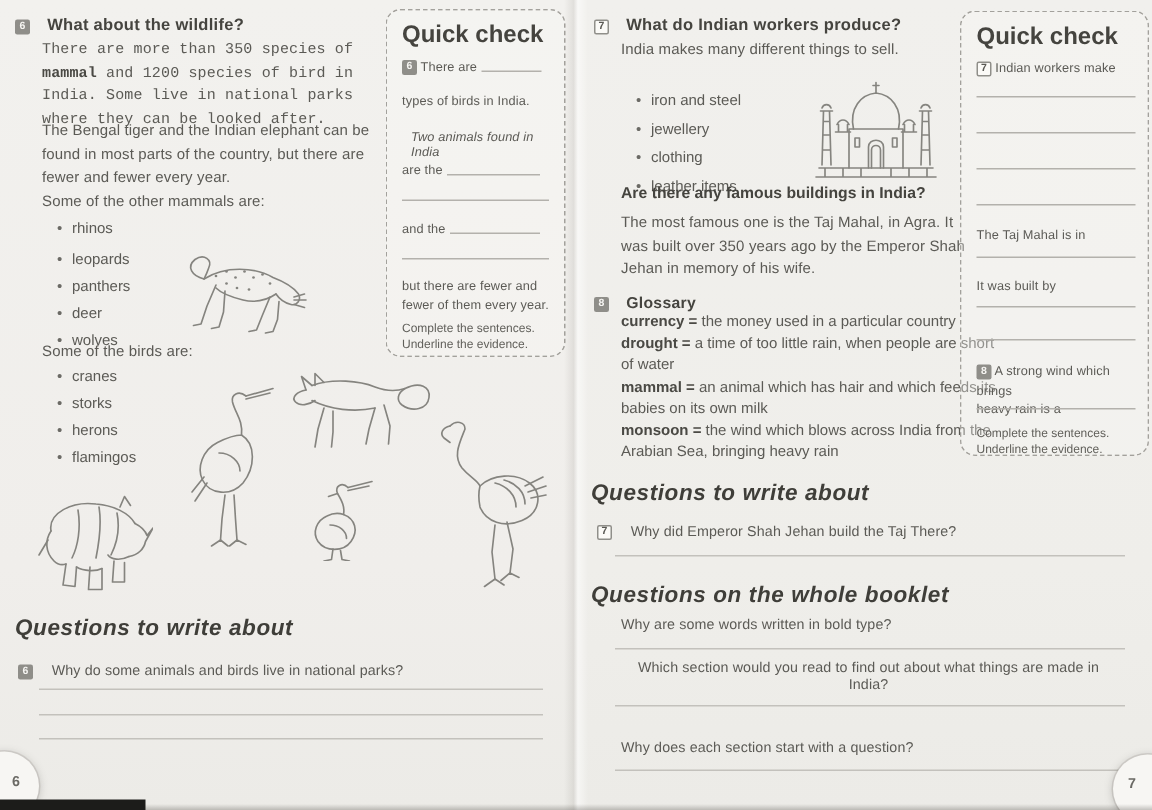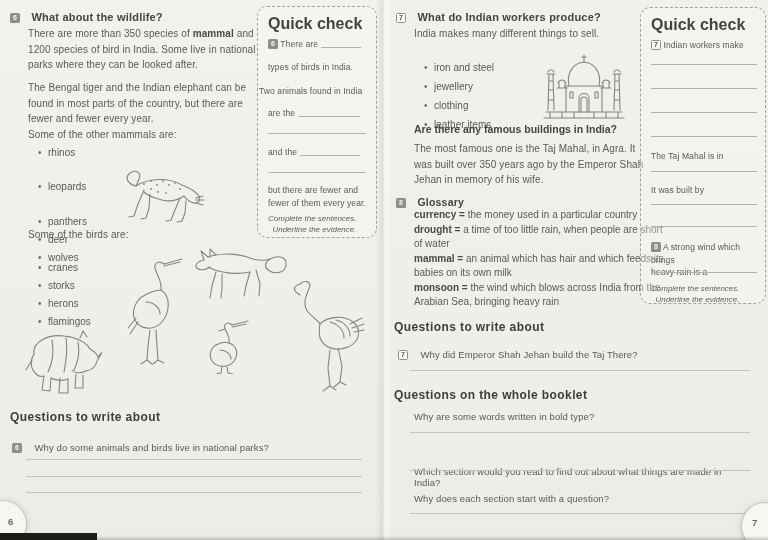--- a/index.html
+++ b/index.html
@@ -32,22 +32,22 @@
   }
   .badge.outline { background:#fbfaf7; border:1px solid #908f8a; color:#5a5954; line-height:8px; }
   .qc-box {
     position:absolute; border:1.5px dashed #a3a19c; border-radius:10px;
     background:rgba(250,249,246,0.35);
   }
   .qc-title { font-size:16px; font-weight:bold; color:#45443f; }
   .qc-text { font-size:8.5px; color:#5b5a55; letter-spacing:0.1px; }
   .qc-blank { display:inline-block; border-bottom:1px solid #b3b1ac; height:9px; vertical-align:-1px; }
   .qc-line { position:absolute; border-bottom:1px solid #b3b1ac; }
-  .qc-footer { font-size:8px; font-style:italic; color:#605f5a; line-height:10.5px;text-align:right; }
-  .qtitle { font-size:12px; font-weight:bold; color:#3f3e39; letter-spacing:0.4px; }
+  .qc-footer { font-size:8px; color:#605f5a; line-height:10.5px; }
+  .qtitle { font-size:15px; font-weight:bold; font-style:italic; color:#3f3e39; letter-spacing:0.4px; }
   .qtext { font-size:9.5px; color:#5b5a55; letter-spacing:0.1px; }
   .answer-line { position:absolute; border-bottom:1px solid #c3c1bc; }
   .subhead { font-size:10.5px; font-weight:bold; color:#45443f; }
   .gloss { font-size:10px; line-height:14.5px; color:#5b5a55; }
   .page-tab {
     position:absolute; width:46px; height:46px; border-radius:50%;
     background:#f7f6f3;
     box-shadow:0 0 0 1px rgba(150,145,138,0.25), 0 1px 6px rgba(90,88,82,0.35);
     z-index:6;
   }
@@ -61,39 +61,39 @@
 </head>
 <body>
 
 <div class="page" id="page-left">
 
   <div class="abs" style="left:10px; top:7px;">
     <span class="badge">6</span>
     <span class="sec-title" style="margin-left:7px;">What about the wildlife?</span>
   </div>
 
-  <div class="abs body-text" style="left:28px; top:26px; width:232px;">
+  <div class="abs body-text" style="left:28px; top:26px; width:232px;font-family:Liberation Mono, monospace;">
     <span>There are more than 350 species of </span><b>mammal</b><span> and 1200 species of bird in India. Some live in national parks where they can be looked after.</span>
   </div>
 
   <div class="abs body-text" style="left:28px; top:127px;">Some of the other mammals are:</div>
 
   <div class="abs body-text" style="left:28px; top:80px; width:236px;">The Bengal tiger and the Indian elephant can be found in most parts of the country, but there are fewer and fewer every year.</div>
 
   <div class="abs" style="left:38px; top:146px;">
-    <div class="bullet" style="margin-bottom:20px;">rhinos</div>
-    <div class="bullet" style="margin-bottom:21px;">leopards</div>
+    <div class="bullet" style="margin-bottom:7px;">rhinos</div>
+    <div class="bullet" style="margin-bottom:4px;">leopards</div>
     <div class="bullet" style="margin-bottom:4px;">panthers</div>
     <div class="bullet" style="margin-bottom:4px;">deer</div>
     <div class="bullet">wolves</div>
   </div>
 
   <div class="abs body-text" style="left:28px; top:227px;">Some of the birds are:</div>
 
-  <div class="abs" style="left:38px; top:261px;">
+  <div class="abs" style="left:38px; top:245px;">
     <div class="bullet" style="margin-bottom:4px;">cranes</div>
     <div class="bullet" style="margin-bottom:4px;">storks</div>
     <div class="bullet" style="margin-bottom:4px;">herons</div>
     <div class="bullet">flamingos</div>
   </div>
 
   <svg class="lineart abs" style="left:122px; top:166px;" width="84" height="60" viewBox="0 0 84 60">
     <path d="M14,20 C6,18 2,12 8,7 C14,3 20,7 17,13 C16,16 15,18 14,20"></path>
     <path d="M14,20 C28,11 48,12 60,19 C68,22 74,26 77,30 C79,34 76,38 72,37 C68,36 64,33 62,30"></path>
     <path d="M62,30 C56,34 48,36 40,34 C32,32 26,30 22,26"></path>
@@ -174,21 +174,21 @@
   <div class="answer-line" style="left:26px; top:492px; width:336px;"></div>
 
   <div class="qc-box" style="left:257px; top:6px; width:120px; height:232px;">
     <div class="abs qc-title" style="left:10px; top:8px;">Quick check</div>
     <div class="abs qc-text" style="left:10px; top:32px;">
       <span class="badge">6</span>
       <span>There are</span>
       <span class="qc-blank" style="width:40px;"></span>
     </div>
     <div class="abs qc-text" style="left:10px; top:55px;">types of birds in India.</div>
-    <div class="abs qc-text" style="left:1px; top:79px;">Two animals found in India</div>
+    <div class="abs qc-text" style="left:16px; top:79px;font-style:italic;">Two animals found in India</div>
     <div class="abs qc-text" style="left:10px; top:101px;">
       <span>are the</span>
       <span class="qc-blank" style="width:62px;"></span>
     </div>
     <div class="qc-line" style="left:10px; top:126px; width:98px;"></div>
     <div class="abs qc-text" style="left:10px; top:140px;">
       <span>and the</span>
       <span class="qc-blank" style="width:60px;"></span>
     </div>
     <div class="qc-line" style="left:10px; top:165px; width:98px;"></div>
@@ -257,21 +257,21 @@
     <span class="badge outline">7</span>
     <span class="qtext" style="margin-left:8px;">Why did Emperor Shah Jehan build the Taj There?</span>
   </div>
   <div class="answer-line" style="left:26px; top:370px; width:340px;"></div>
 
   <div class="abs qtitle" style="left:10px; top:388px;">Questions on the whole booklet</div>
 
   <div class="abs qtext" style="left:30px; top:411px;">Why are some words written in bold type?</div>
   <div class="answer-line" style="left:26px; top:432px; width:340px;"></div>
 
-  <div class="abs qtext" style="left:30px; top:466px; width:330px;">Which section would you read to find out about what things are made in India?</div>
+  <div class="abs qtext" style="left:30px; top:440px; width:330px;text-align:center;">Which section would you read to find out about what things are made in India?</div>
   <div class="answer-line" style="left:26px; top:470px; width:340px;"></div>
 
   <div class="abs qtext" style="left:30px; top:493px;">Why does each section start with a question?</div>
   <div class="answer-line" style="left:26px; top:513px; width:340px;"></div>
 
   <div class="qc-box" style="left:256px; top:7px; width:126px; height:297px;">
     <div class="abs qc-title" style="left:10px; top:8px;">Quick check</div>
     <div class="abs qc-text" style="left:10px; top:32px;">
       <span class="badge outline">7</span>
       <span>Indian workers make</span>

